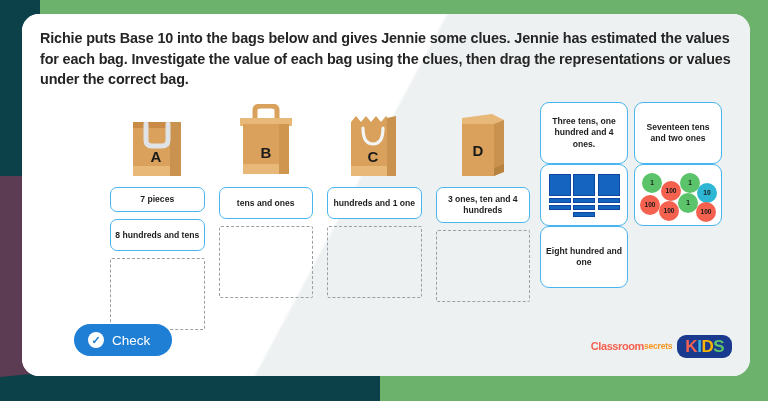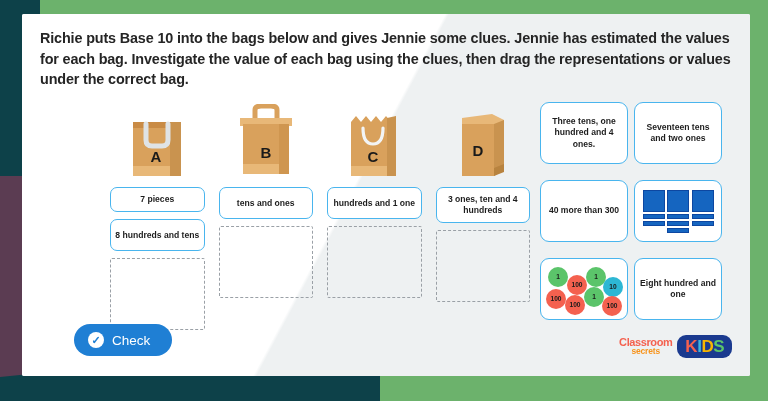--- a/index.html
+++ b/index.html
@@ -44,21 +44,21 @@
     width: 388px; height: 42px;
     background: #6cb26c;
   }
 
   
   .card {
     position: absolute;
     left: 22px; top: 14px;
     width: 728px; height: 362px;
     background: #f3f5f6;
-    border-radius: 2px;
+    border-radius: 17px;
     overflow: hidden;
   }
   .card-sheen {
     position: absolute; inset: 0;
     background: linear-gradient(118deg, #ffffff 0%, #ffffff 46%, #eef1f2 46.4%, #eef1f2 100%);
     pointer-events: none;
   }
   .card-inner { position: relative; width: 100%; height: 100%; }
 
   
@@ -118,21 +118,21 @@
     border-radius: 2px;
   }
 
   
   .clues {
     position: absolute;
     left: 518px; top: 88px;
     width: 182px;
     display: grid;
     grid-template-columns: 88px 88px;
-    gap: 16px 6px;
+    gap: 0 6px;
   }
   .clue {
     background: #ffffff;
     border: 1.6px solid #49b5ee;
     border-radius: 9px;
     height: 62px;
     display: flex;
     align-items: center;
     justify-content: center;
     text-align: center;
@@ -201,21 +201,21 @@
     font-size: 11px; font-weight: bold; line-height: 1;
   }
 
   
   .logos {
     position: absolute;
     right: 18px; bottom: 18px;
     display: flex; align-items: center; gap: 5px;
   }
   .cs-logo {
-    display: flex; flex-direction: column; align-items: center;
+    display: flex; flex-direction: row; align-items: center;
     line-height: 1;
   }
   .cs-top {
     font-size: 11px; font-weight: bold; color: #f4614f;
     letter-spacing: -0.4px;
   }
   .cs-bot {
     font-size: 8.5px; font-weight: bold; color: #f7941d;
     letter-spacing: -0.2px; margin-top: -1px;
   }
@@ -308,21 +308,20 @@
           </div>
           <div class="pill tall">3 ones, ten and 4 hundreds</div>
           <div class="dropzone"></div>
         </div>
 
       </div>
 
       <div class="clues">
         <div class="clue">Three tens, one hundred and 4 ones.</div>
         <div class="clue">Seventeen tens and two ones</div>
-        <div class="clue">40 more than 300</div>
 
         <div class="clue graphic">
           <div class="b10" id="b10-host">
               <div class="b10-hundreds">
                 <div class="b10-hundred"></div>
                 <div class="b10-hundred"></div>
                 <div class="b10-hundred"></div>
               </div>
               <div class="b10-tenrow">
                 <div class="b10-ten"></div>

